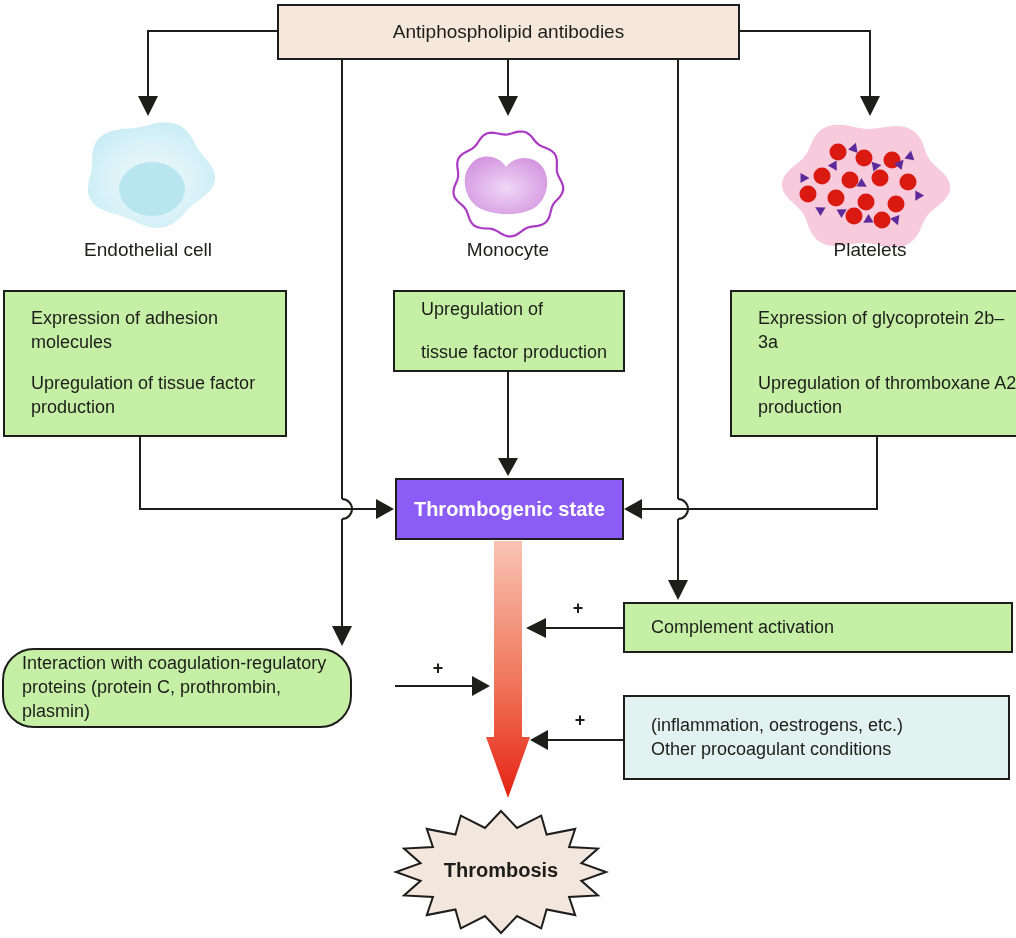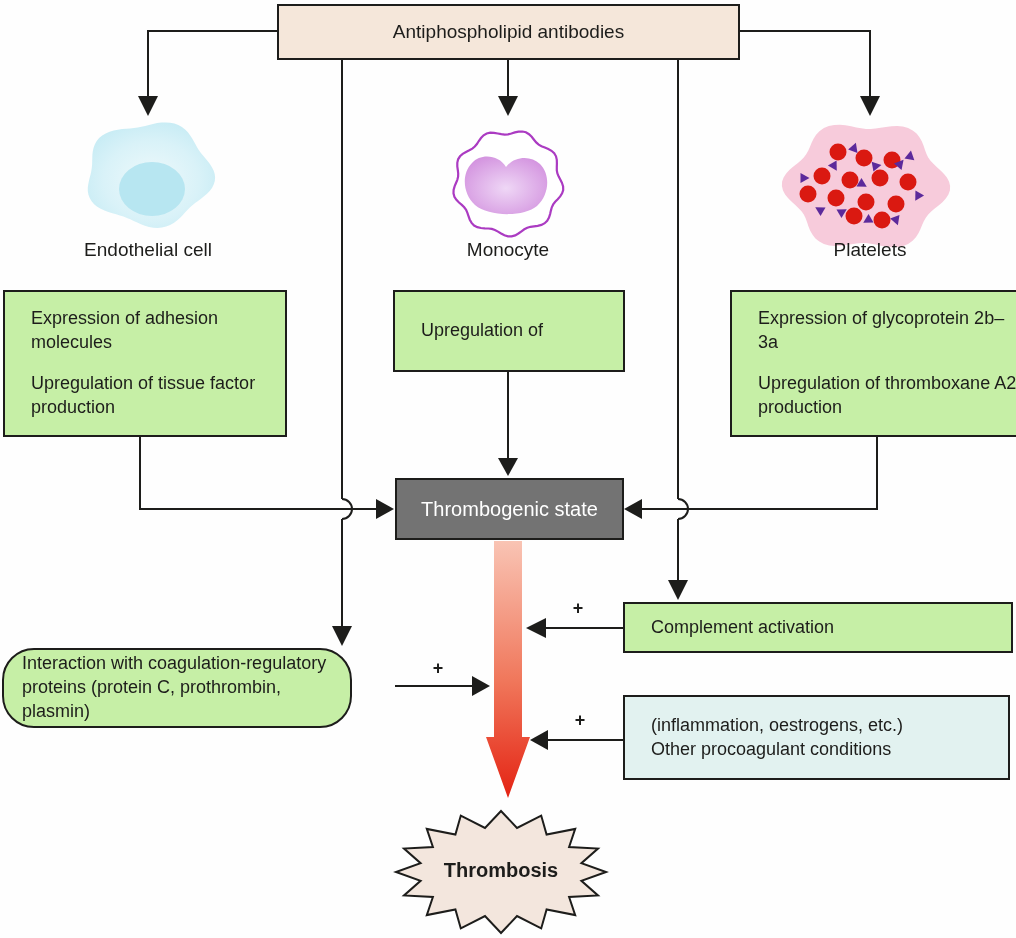--- a/index.html
+++ b/index.html
@@ -7,21 +7,21 @@
     position:relative;width:1016px;height:938px;background:#fefefe;overflow:hidden;
     font-family:"Liberation Sans", sans-serif;color:#1d1d1b;
   }
   #diagram-svg{position:absolute;left:0;top:0;}
   .abs{position:absolute;box-sizing:border-box;}
   .box{border:2px solid #1d1d1b;display:flex;flex-direction:column;justify-content:center;}
   .center{align-items:center;text-align:center;}
   .beige{background:#f5e7da;}
   .green{background:#c6efa6;}
   .blue{background:#e2f2f0;}
-  .red{background:#737373;color:#ffffff;font-weight:normal;justify-content:center;}
+  .red{background:#8b5cf6;color:#ffffff;font-weight:bold;justify-content:center;}
   .t18{font-size:18px;line-height:1.33;}
   .t19{font-size:19px;}
   .t20{font-size:20px;}
   .cell-label{width:220px;text-align:center;font-size:19px;}
   .para + .para{margin-top:17px;}
   .plus{font-size:18px;font-weight:bold;width:20px;text-align:center;}
   .padL{padding-left:26px;padding-right:8px;}
   .padS{padding-left:26px;padding-right:10px;}
 </style>
 </head>
@@ -129,20 +129,21 @@
   <div class="abs cell-label" style="left:398px;top:239px;">Monocyte</div>
   <div class="abs cell-label" style="left:760px;top:239px;">Platelets</div>
 
   <div class="abs box green t18 padS" style="left:3px;top:290px;width:284px;height:147px;">
     <div class="para">Expression of adhesion molecules</div>
     <div class="para">Upregulation of tissue factor production</div>
   </div>
 
   <div class="abs box green t18 padS" style="left:393px;top:290px;width:232px;height:82px;gap:19px;">
     <div>Upregulation of</div>
+    <div>tissue factor production</div>
   </div>
 
   <div class="abs box green t18 padS" style="left:730px;top:290px;width:304px;height:147px;">
     <div class="para">Expression of glycoprotein 2b–3a</div>
     <div class="para">Upregulation of thromboxane A2 production</div>
   </div>
 
   <div class="abs box red center t20" style="left:395px;top:478px;width:229px;height:62px;">
     <span>Thrombogenic state</span>
   </div>

